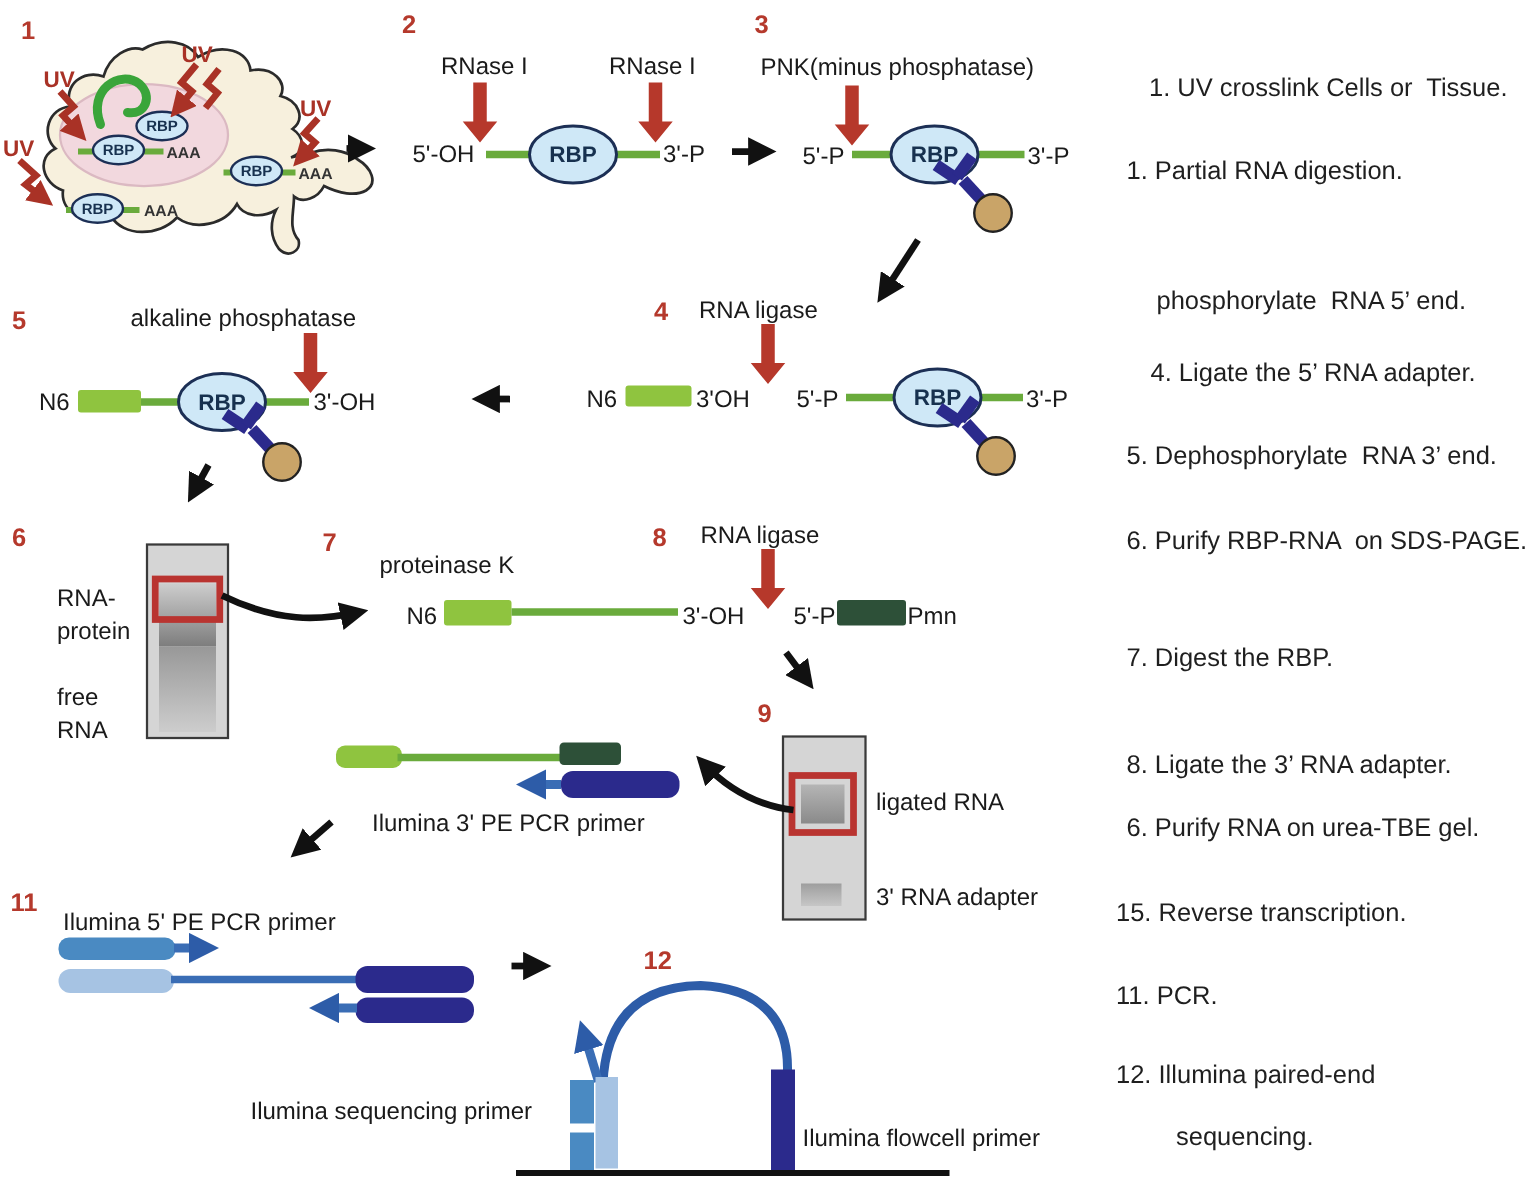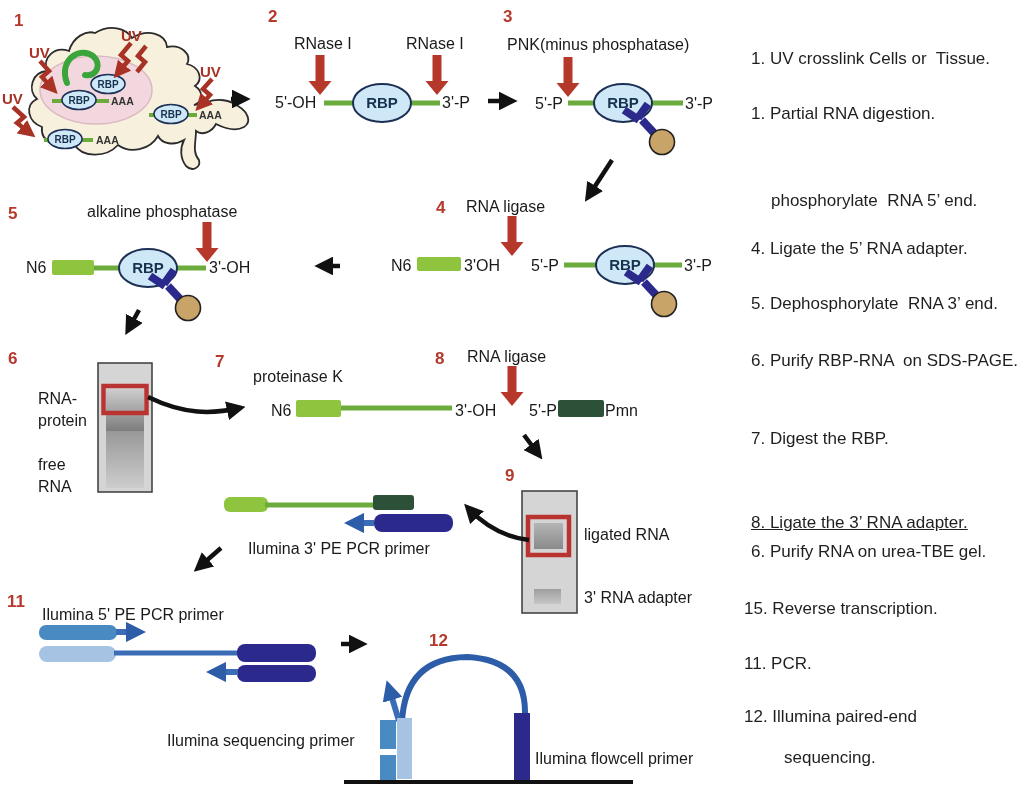--- a/index.html
+++ b/index.html
@@ -255,28 +255,28 @@
     <rect x="397" y="718" width="15" height="61" fill="#a6c3e3"></rect>
     <rect class="navy" x="514" y="713" width="16" height="69"></rect>
     <path d="M 344,782 L 633,782" stroke="#111" stroke-width="4"></path>
     <text class="lbl" x="167" y="746">Ilumina sequencing primer</text>
     <text class="lbl" x="535" y="764">Ilumina flowcell primer</text>
   </g>
 </svg>
 
 
 <div id="legend">
-  <div class="li" style="top:50px;  left:7px;">1. UV crosslink Cells or  Tissue.</div>
+  <div class="li" style="top:50px;  left:22px;">1. UV crosslink Cells or  Tissue.</div>
   <div class="li" style="top:105px; left:7px;">1. Partial RNA digestion.</div>
   <div class="li" style="top:192px; left:27px;">phosphorylate  RNA 5’ end.</div>
-  <div class="li" style="top:240px; left:7px;">4. Ligate the 5’ RNA adapter.</div>
+  <div class="li" style="top:240px; left:23px;">4. Ligate the 5’ RNA adapter.</div>
   <div class="li" style="top:295px; left:7px;">5. Dephosphorylate  RNA 3’ end.</div>
   <div class="li" style="top:352px; left:7px;">6. Purify RBP-RNA  on SDS-PAGE.</div>
   <div class="li" style="top:430px; left:7px;">7. Digest the RBP.</div>
-  <div class="li" style="top:514px; left:7px;text-decoration:underline;">8. Ligate the 3’ RNA adapter.</div>
+  <div class="li" style="top:501px; left:7px;">8. Ligate the 3’ RNA adapter.</div>
   <div class="li" style="top:543px; left:7px;">6. Purify RNA on urea-TBE gel.</div>
   <div class="li" style="top:600px; left:0px;">15. Reverse transcription.</div>
   <div class="li" style="top:655px; left:0px;">11. PCR.</div>
   <div class="li" style="top:708px; left:0px;text-align:center;">12. Illumina paired-end</div>
   <div class="li" style="top:733px; left:40px;margin-top:16px;">sequencing.</div>
 </div>
 
 
 
 

